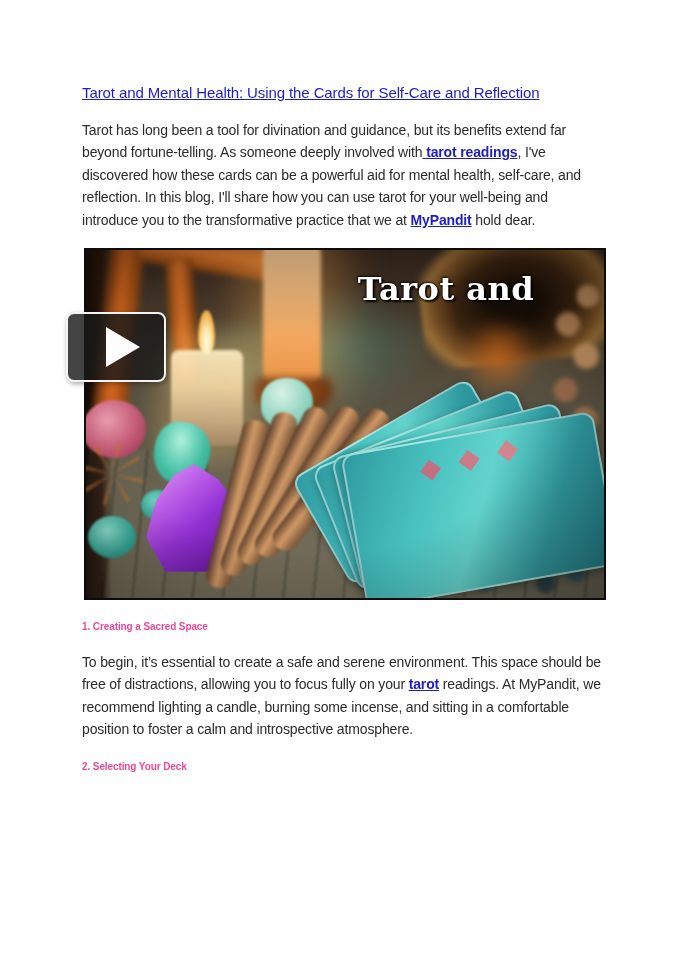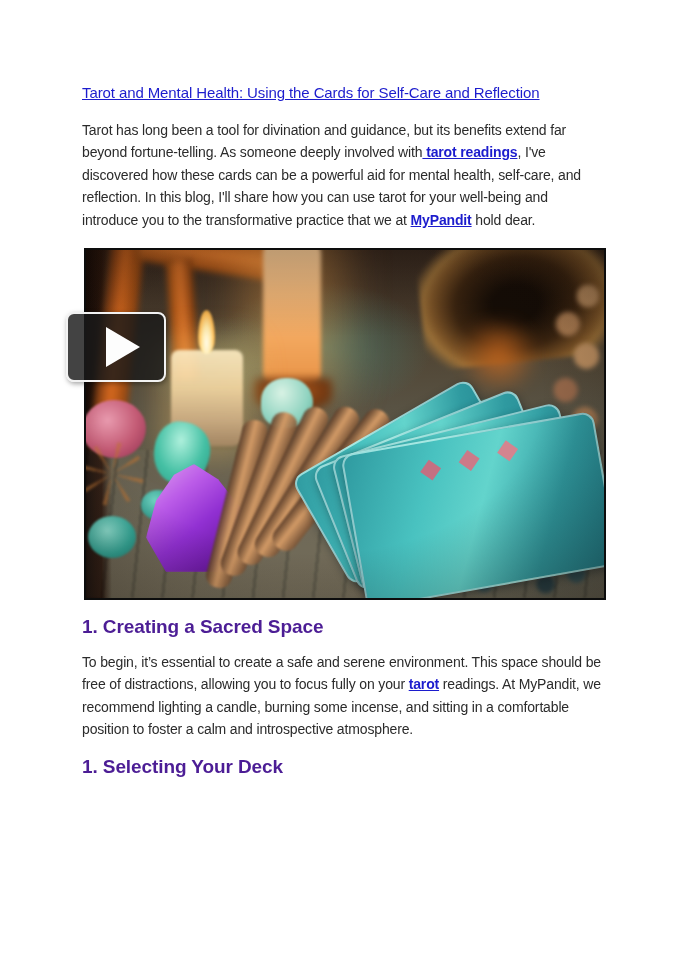--- a/index.html
+++ b/index.html
@@ -19,21 +19,21 @@
   p.body-text{
     margin:0 0 17px 0;
     font-size:14px;line-height:22.4px;color:#2b2b2b;
     letter-spacing:-0.15px;
   }
   p.body-text a.inline-link{
     color:#1c1ccd;font-weight:bold;text-decoration:underline;cursor:pointer;
   }
   h2.section-heading{
     margin:0 0 15px 0;
-    font-size:19px;line-height:18px;font-weight:bold;color:#4c1d95;
+    font-size:10px;line-height:18px;font-weight:bold;color:#ec4899;
     letter-spacing:-0.1px;
   }
 
   
   .video-wrap{
     position:relative;width:518px;height:348px;
     border:2px solid #0d0d0d;margin:0 2px 18px 2px;
     cursor:pointer;
   }
   .art{position:absolute;inset:0;overflow:hidden;
@@ -189,25 +189,26 @@
       <div class="ccard ccard3"></div>
       <div class="ccard ccard4"></div>
       <div class="ccard ccard5"></div>
       <div class="tcard tcard1"></div>
       <div class="tcard tcard2"></div>
       <div class="tcard tcard3"></div>
       <div class="tcard tcard4"></div>
       <div class="vignette"></div>
     </div>
     <div class="overlay-title">
+      <div>Tarot and</div>
     </div>
     <div class="play-button">
       <div class="play-tri"></div>
     </div>
   </div>
 
   <h2 class="section-heading">1. Creating a Sacred Space</h2>
 
   <p class="body-text"><span>To begin, it’s essential to create a safe and serene environment. This space should be free of distractions, allowing you to focus fully on your </span><a class="inline-link" href="#">tarot</a><span> readings. At MyPandit, we recommend lighting a candle, burning some incense, and sitting in a comfortable position to foster a calm and introspective atmosphere.</span></p>
 
-  <h2 class="section-heading">1. Selecting Your Deck</h2>
+  <h2 class="section-heading">2. Selecting Your Deck</h2>
 
 </div>
 
 </body></html>

